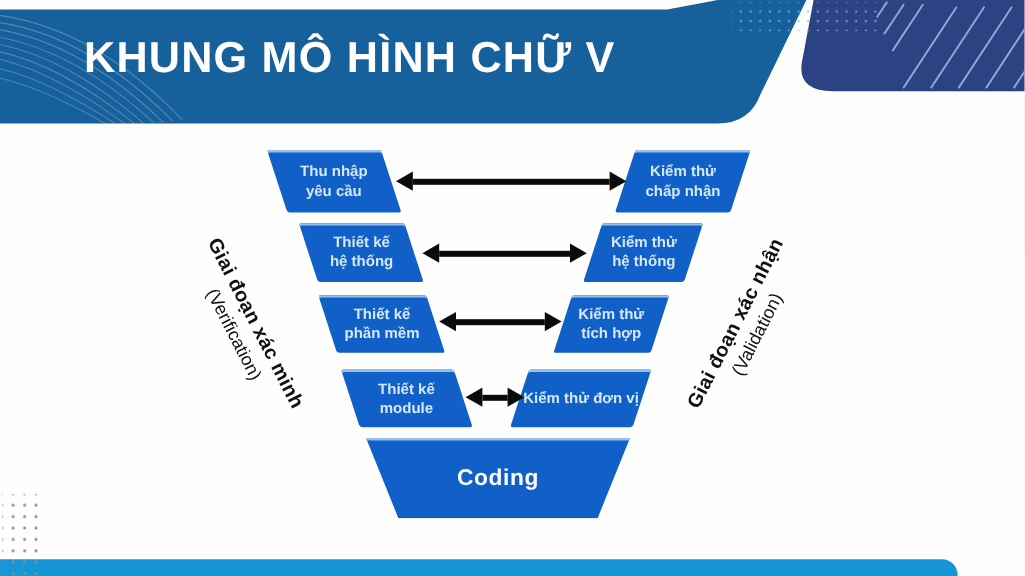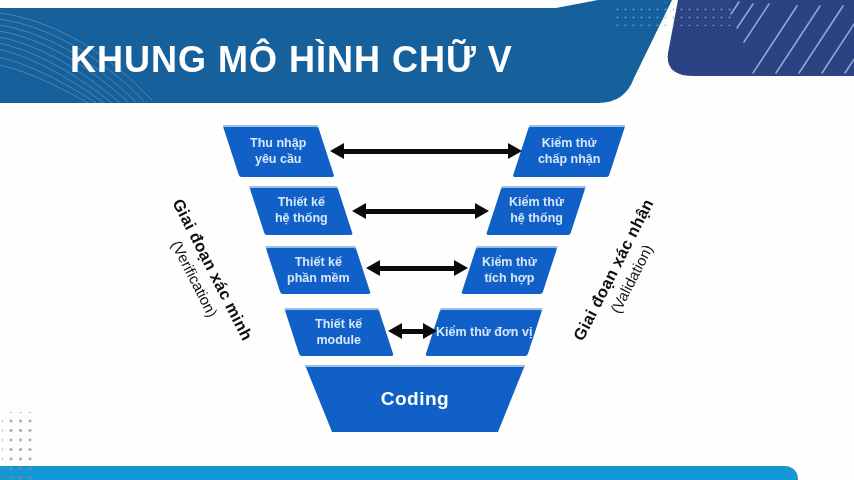--- a/index.html
+++ b/index.html
@@ -8,21 +8,21 @@
   }
   html,body{margin:0;padding:0;background:#e8e8e8;}
   .stage{
     position:relative;width:854px;height:480px;background:#FEFEFC;
     overflow:hidden;font-family:"Liberation Sans",sans-serif;
   }
   svg{display:block;}
   .hdr-svg{position:absolute;left:0;top:0;z-index:1;}
   .page-title{
     position:absolute;left:70px;top:29px;z-index:2;color:#fff;
-    font-size:36px;line-height:38px;font-weight:800;letter-spacing:1px;margin-top:12px;
+    font-size:36px;line-height:38px;font-weight:800;letter-spacing:1px;
   }
   
   .vbox{
     position:absolute;z-index:2;background:var(--box-blue,#1060C8);
     border-radius:2px;box-shadow:inset 0 2px 0 rgba(167,203,236,.9);
     display:flex;align-items:center;justify-content:center;
   }
   .vbox-l{transform:skewX(18deg);}
   .vbox-r{transform:skewX(-18deg);}
   .vbox .lbl{

